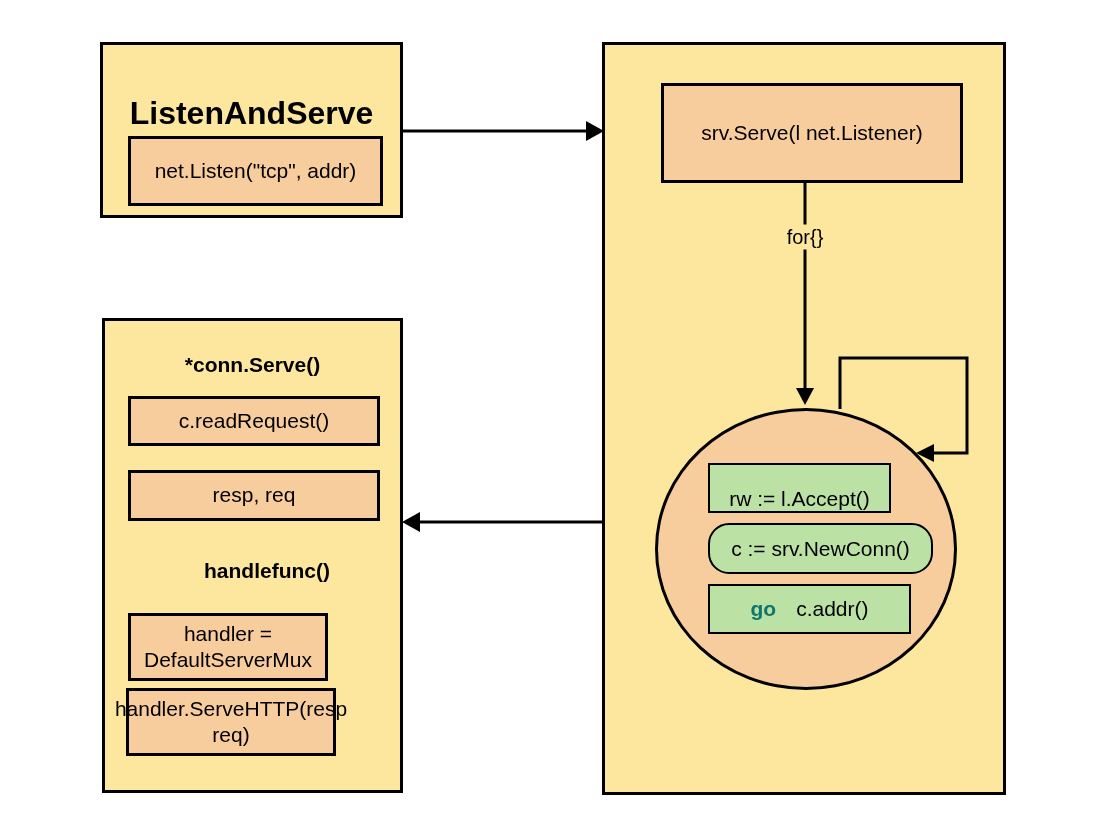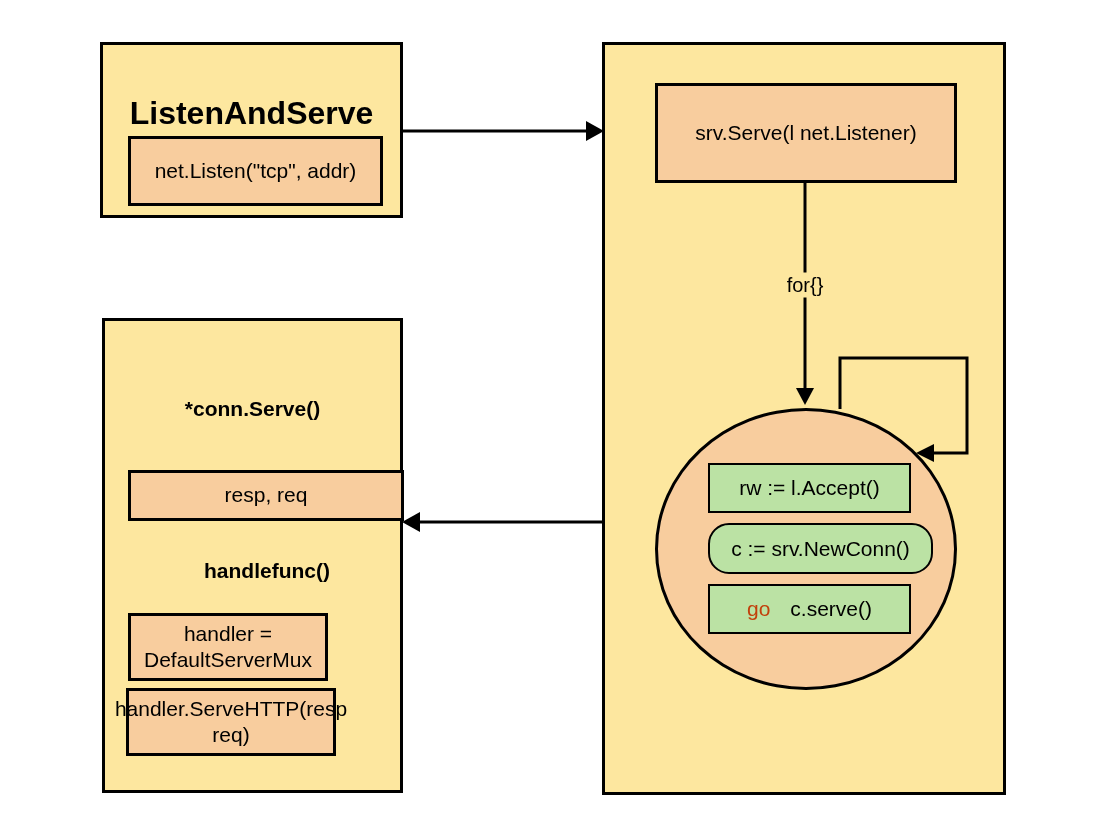--- a/index.html
+++ b/index.html
@@ -21,59 +21,62 @@
   }
   .box-title { position: absolute; width: 100%; text-align: center; font-weight: bold; }
   .title-lg { font-size: 32px; }
   .title-md { font-size: 21px; }
   .circle { position: absolute; background: #f8cd9e; border: 3px solid #000; border-radius: 50%; }
   .for-label {
     position: absolute; background: #fde79f; font-size: 20px; padding: 1px 4px;
     transform: translate(-50%, -50%); z-index: 6; white-space: nowrap;
   }
   svg.connectors { position: absolute; left: 0; top: 0; z-index: 5; pointer-events: none; }
-  .go-kw { color: #c2410c; font-weight: normal; margin-right: 20px; }
+  .go-kw { color: #0f766e; font-weight: bold; margin-right: 20px; }
   .two-line { white-space: pre-line; }
 </style>
 </head>
 <body>
 
 <div class="canvas">
 
   <div class="outer-box" style="left:100px; top:42px; width:303px; height:176px;">
     <div class="box-title title-lg" style="top:50px;">ListenAndServe</div>
     <div class="inner-box" style="left:25px; top:91px; width:255px; height:70px;">
       <span>net.Listen("tcp", addr)</span>
     </div>
   </div>
 
   <div class="outer-box" style="left:602px; top:42px; width:404px; height:753px;">
-    <div class="inner-box" style="left:50px; top:38px; width:302px; height:100px;">
+    <div class="inner-box" style="left:56px; top:38px; width:302px; height:100px;">
       <span>srv.Serve(l net.Listener)</span>
     </div>
 
     <div class="circle" style="left:50px; top:363px; width:302px; height:282px;">
-      <div class="step-box" style="left:50px; top:52px; width:203px; height:50px;">
+      <div class="step-box" style="left:50px; top:52px; width:183px; height:50px;align-items:flex-end;">
         <span>rw := l.Accept()</span>
       </div>
       <div class="step-box" style="left:50px; top:112px; width:225px; height:51px;border-radius:21px;">
         <span>c := srv.NewConn()</span>
       </div>
       <div class="step-box" style="left:50px; top:173px; width:203px; height:50px;">
         <span class="go-kw">go</span>
-        <span>c.serve()</span>
+        <span>c.addr()</span>
       </div>
     </div>
   </div>
 
-  <div class="for-label" style="left:805px; top:237px;margin-top:48px;">for{}</div>
+  <div class="for-label" style="left:805px; top:237px;">for{}</div>
 
   <div class="outer-box" style="left:102px; top:318px; width:301px; height:475px;">
-    <div class="box-title title-md" style="top:32px;margin-top:44px;">*conn.Serve()</div>
-    <div class="inner-box" style="left:23px; top:149px; width:276px; height:51px;">
+    <div class="box-title title-md" style="top:32px;">*conn.Serve()</div>
+    <div class="inner-box" style="left:23px; top:75px; width:252px; height:50px;">
+      <span>c.readRequest()</span>
+    </div>
+    <div class="inner-box" style="left:23px; top:149px; width:252px; height:51px;">
       <span>resp, req</span>
     </div>
     <div class="box-title title-md" style="top:238px;padding-left:29px;">handlefunc()</div>
     <div class="inner-box" style="left:23px; top:292px; width:200px; height:68px;">
       <span class="two-line">handler =
 DefaultServerMux</span>
     </div>
     <div class="inner-box" style="left:21px; top:367px; width:210px; height:68px;">
       <span class="two-line">handler.ServeHTTP(resp
 req)</span>

